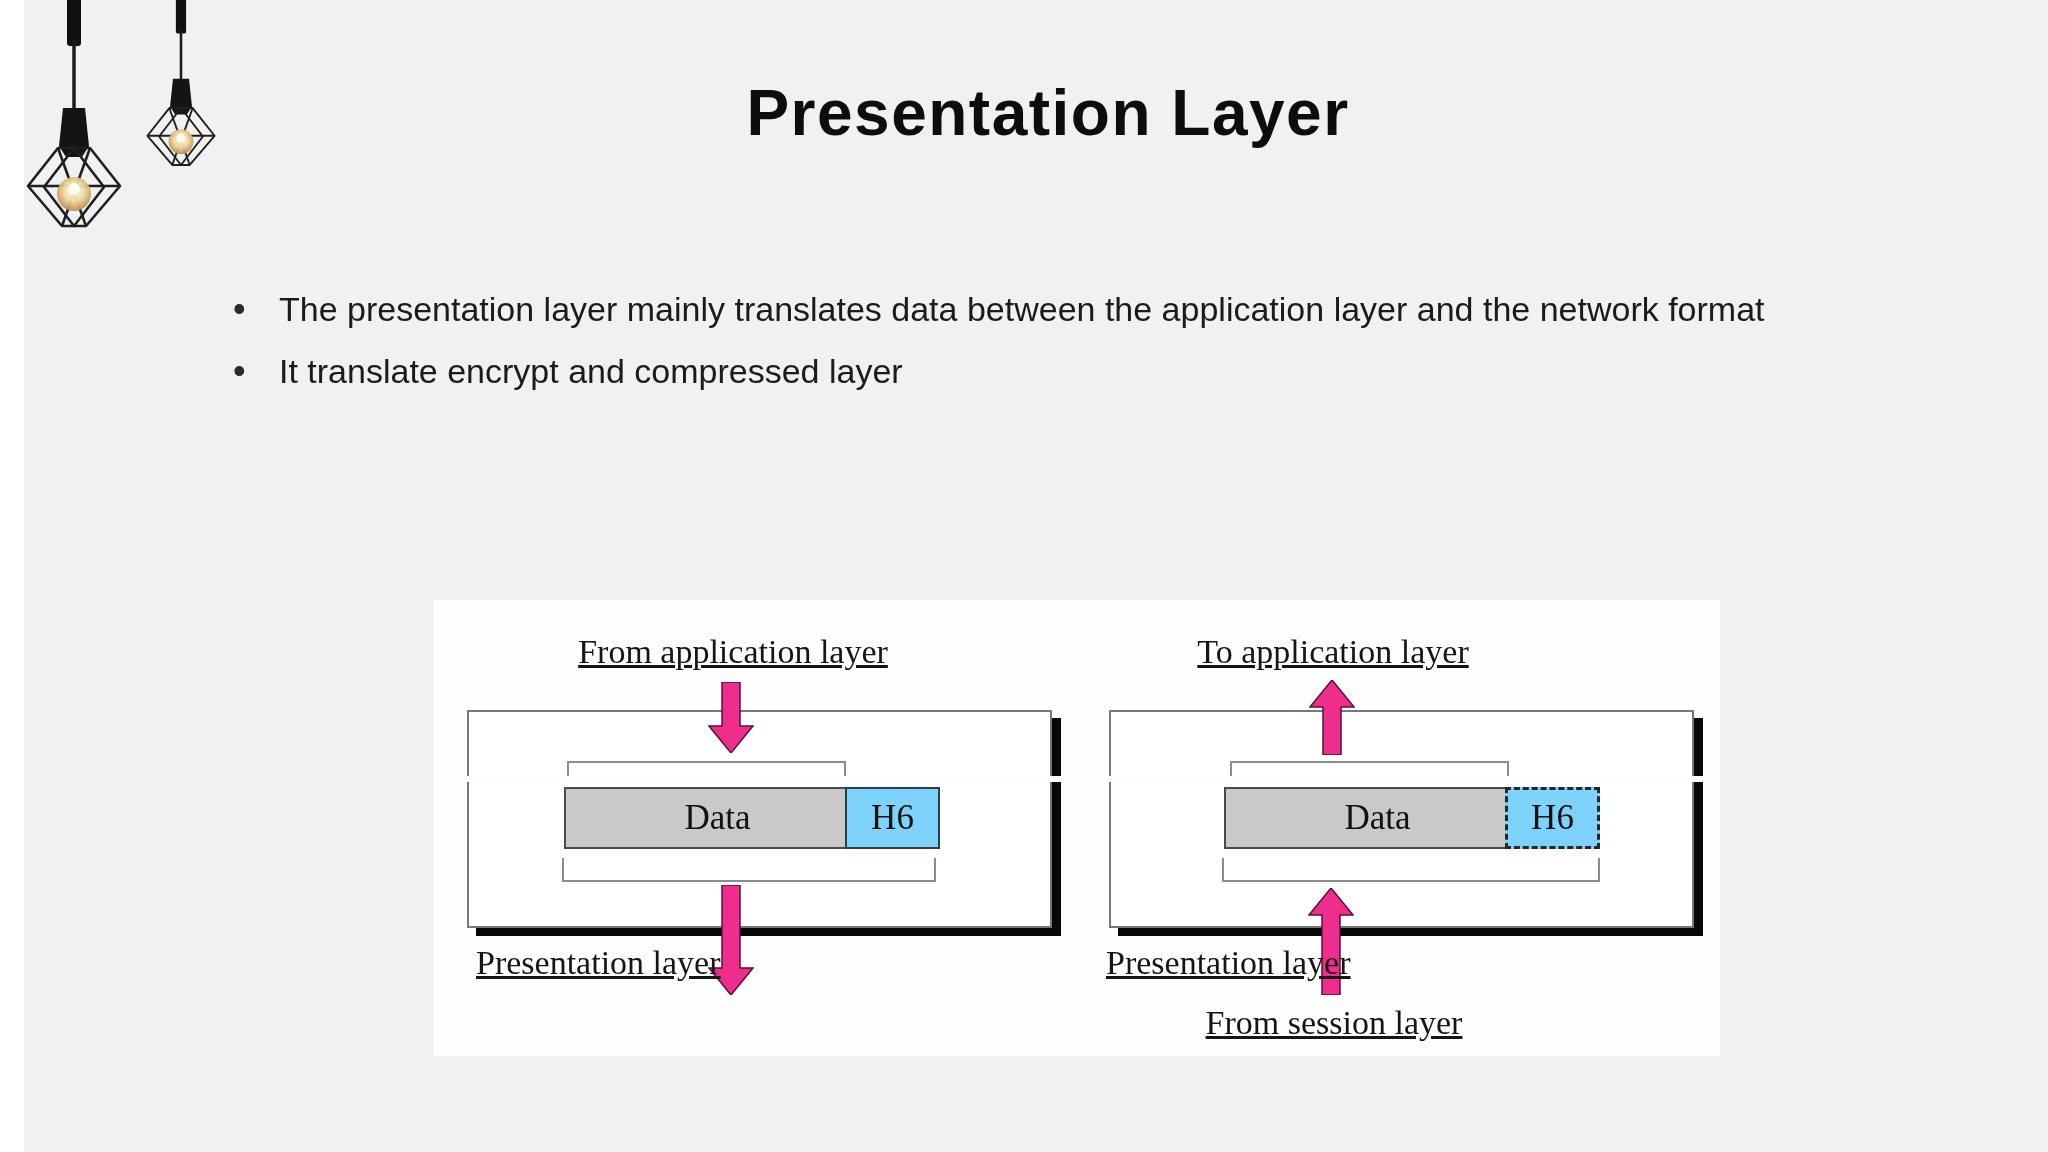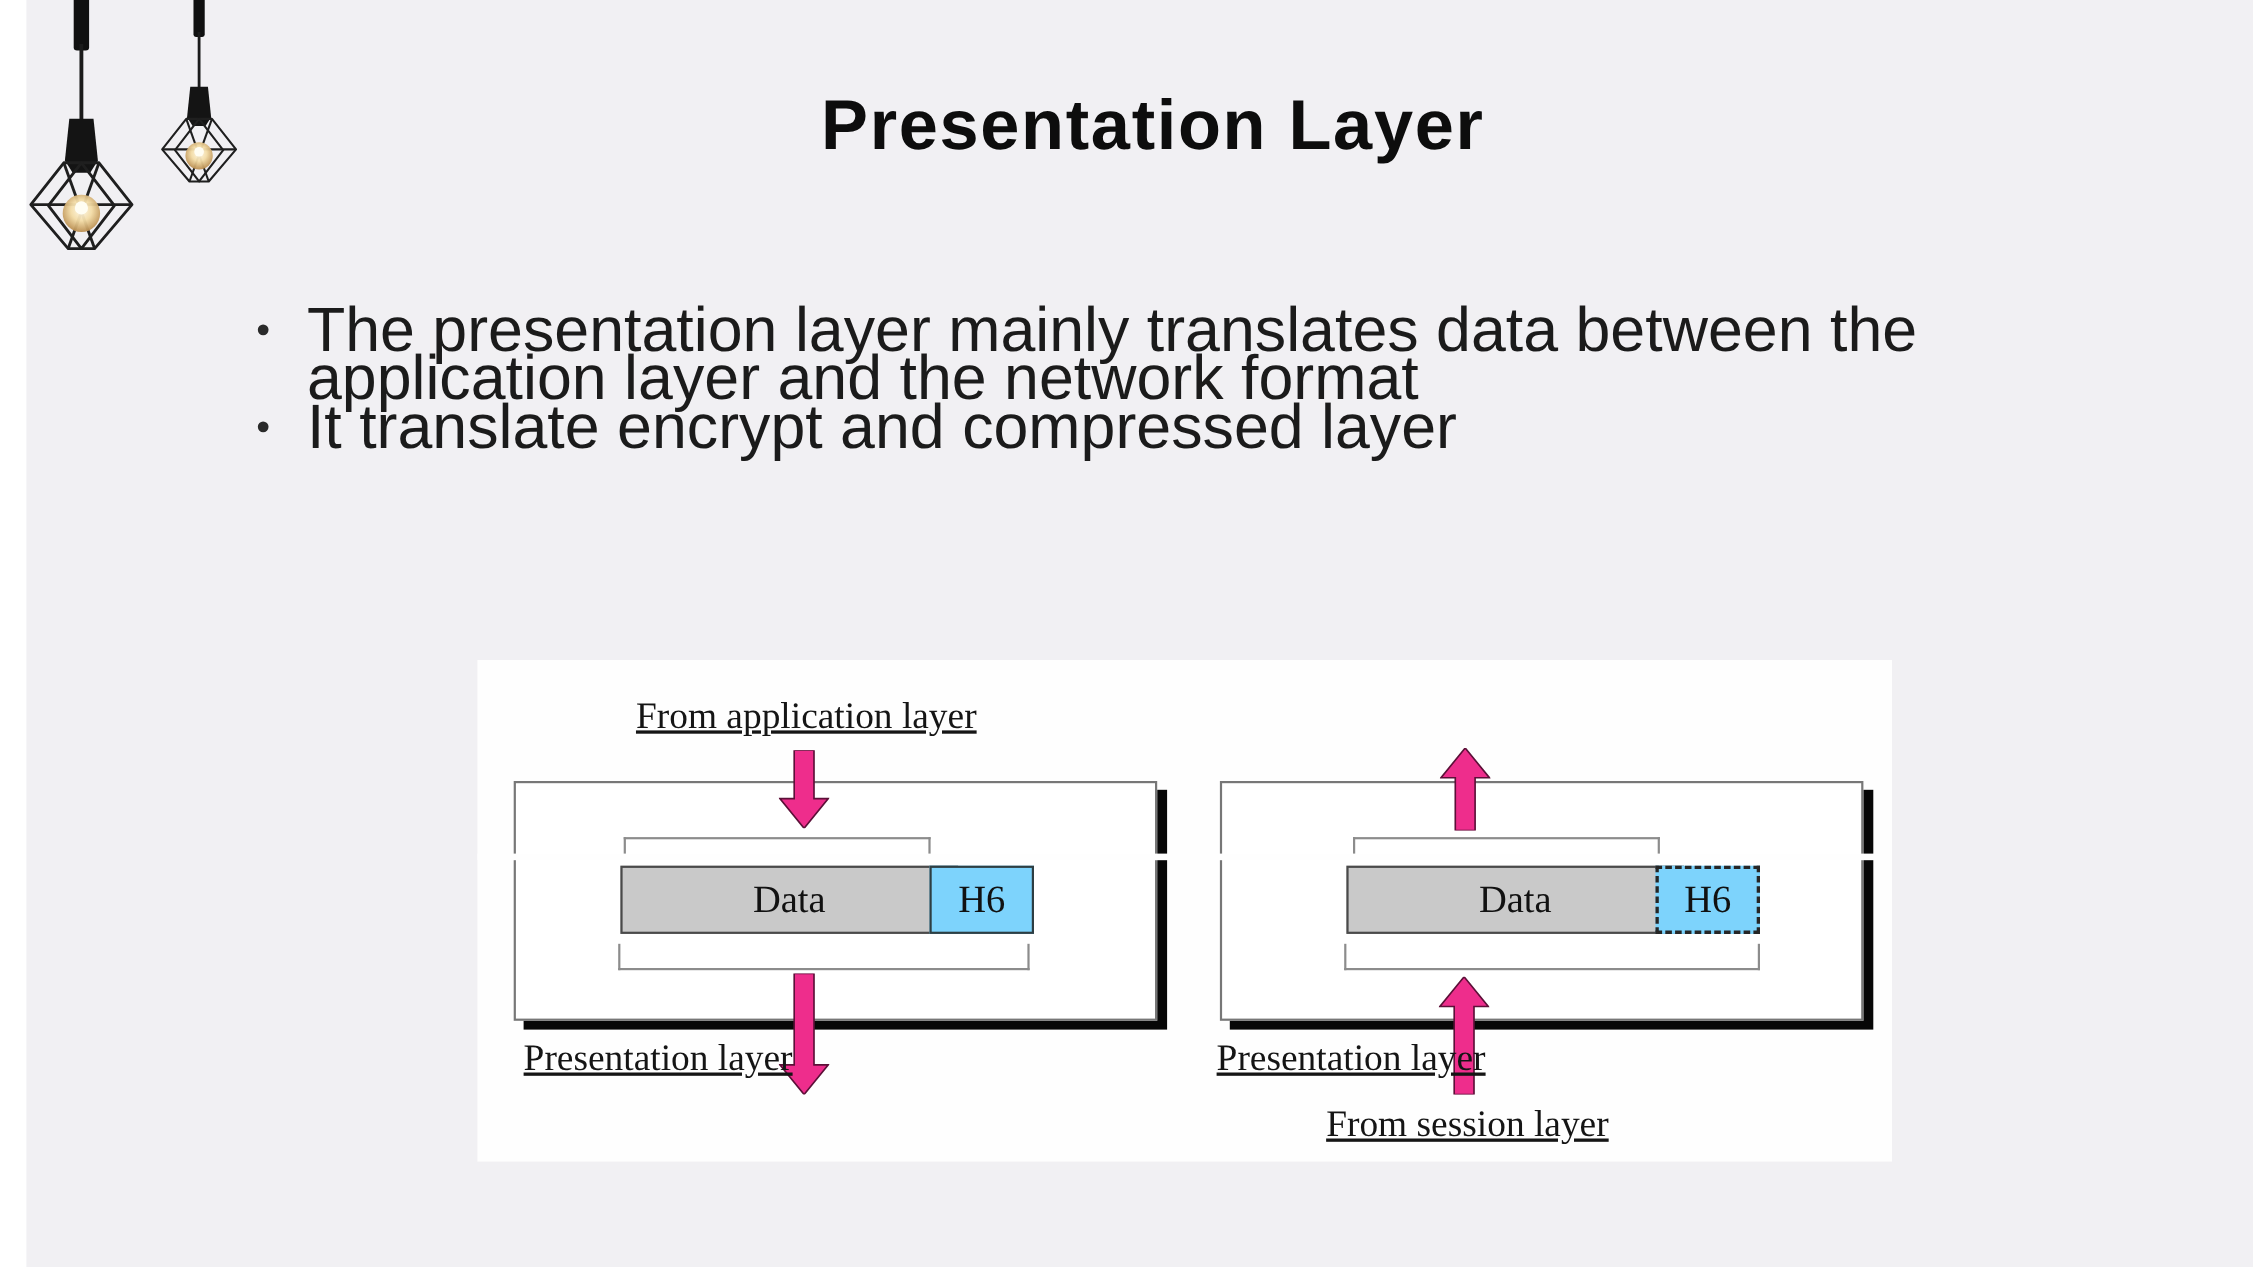--- a/index.html
+++ b/index.html
@@ -15,21 +15,21 @@
   .title{
     position:absolute;left:0;top:76px;width:100%;
     text-align:center;font-size:64px;font-weight:800;
     letter-spacing:1.5px;color:#0d0d0d;
   }
   .bullets{
     position:absolute;left:255px;top:278px;width:1680px;
     margin:0;padding:0;list-style:none;
   }
   .bullets li{
-    position:relative;font-size:57px;line-height:44px;color:#1b1b1b;
+    position:relative;font-size:34px;line-height:62px;color:#1b1b1b;
   }
   .bullets li::before{
     content:"\2022";
     position:absolute;left:-46px;top:0;
     font-size:36px;color:#2a2a2a;
   }
   .panel{
     position:absolute;left:410px;top:600px;width:1286px;height:456px;
     background:#fefefe;
   }
@@ -135,18 +135,19 @@
       <polygon points="14,0 32,0 32,83 45,83 23,110 1,83 14,83" fill="#ee2d8c" stroke="#5c1038" stroke-width="1.5"></polygon>
     </svg>
     <svg class="arrow" style="left:875px;top:80px;" width="46" height="75">
       <polygon points="14,75 32,75 32,27 45,27 23,0 1,27 14,27" fill="#ee2d8c" stroke="#5c1038" stroke-width="1.5"></polygon>
     </svg>
     <svg class="arrow" style="left:874px;top:288px;" width="46" height="107">
       <polygon points="14,107 32,107 32,27 45,27 23,0 1,27 14,27" fill="#ee2d8c" stroke="#5c1038" stroke-width="1.5"></polygon>
     </svg>
 
     <div class="dlabel centered" style="left:299px;top:33px;">From application layer</div>
+    <div class="dlabel centered" style="left:899px;top:33px;">To application layer</div>
     <div class="dlabel" style="left:42px;top:344px;">Presentation layer</div>
     <div class="dlabel" style="left:672px;top:344px;">Presentation layer</div>
     <div class="dlabel centered" style="left:900px;top:404px;">From session layer</div>
 
   </div>
 </div>
 
 </body></html>

